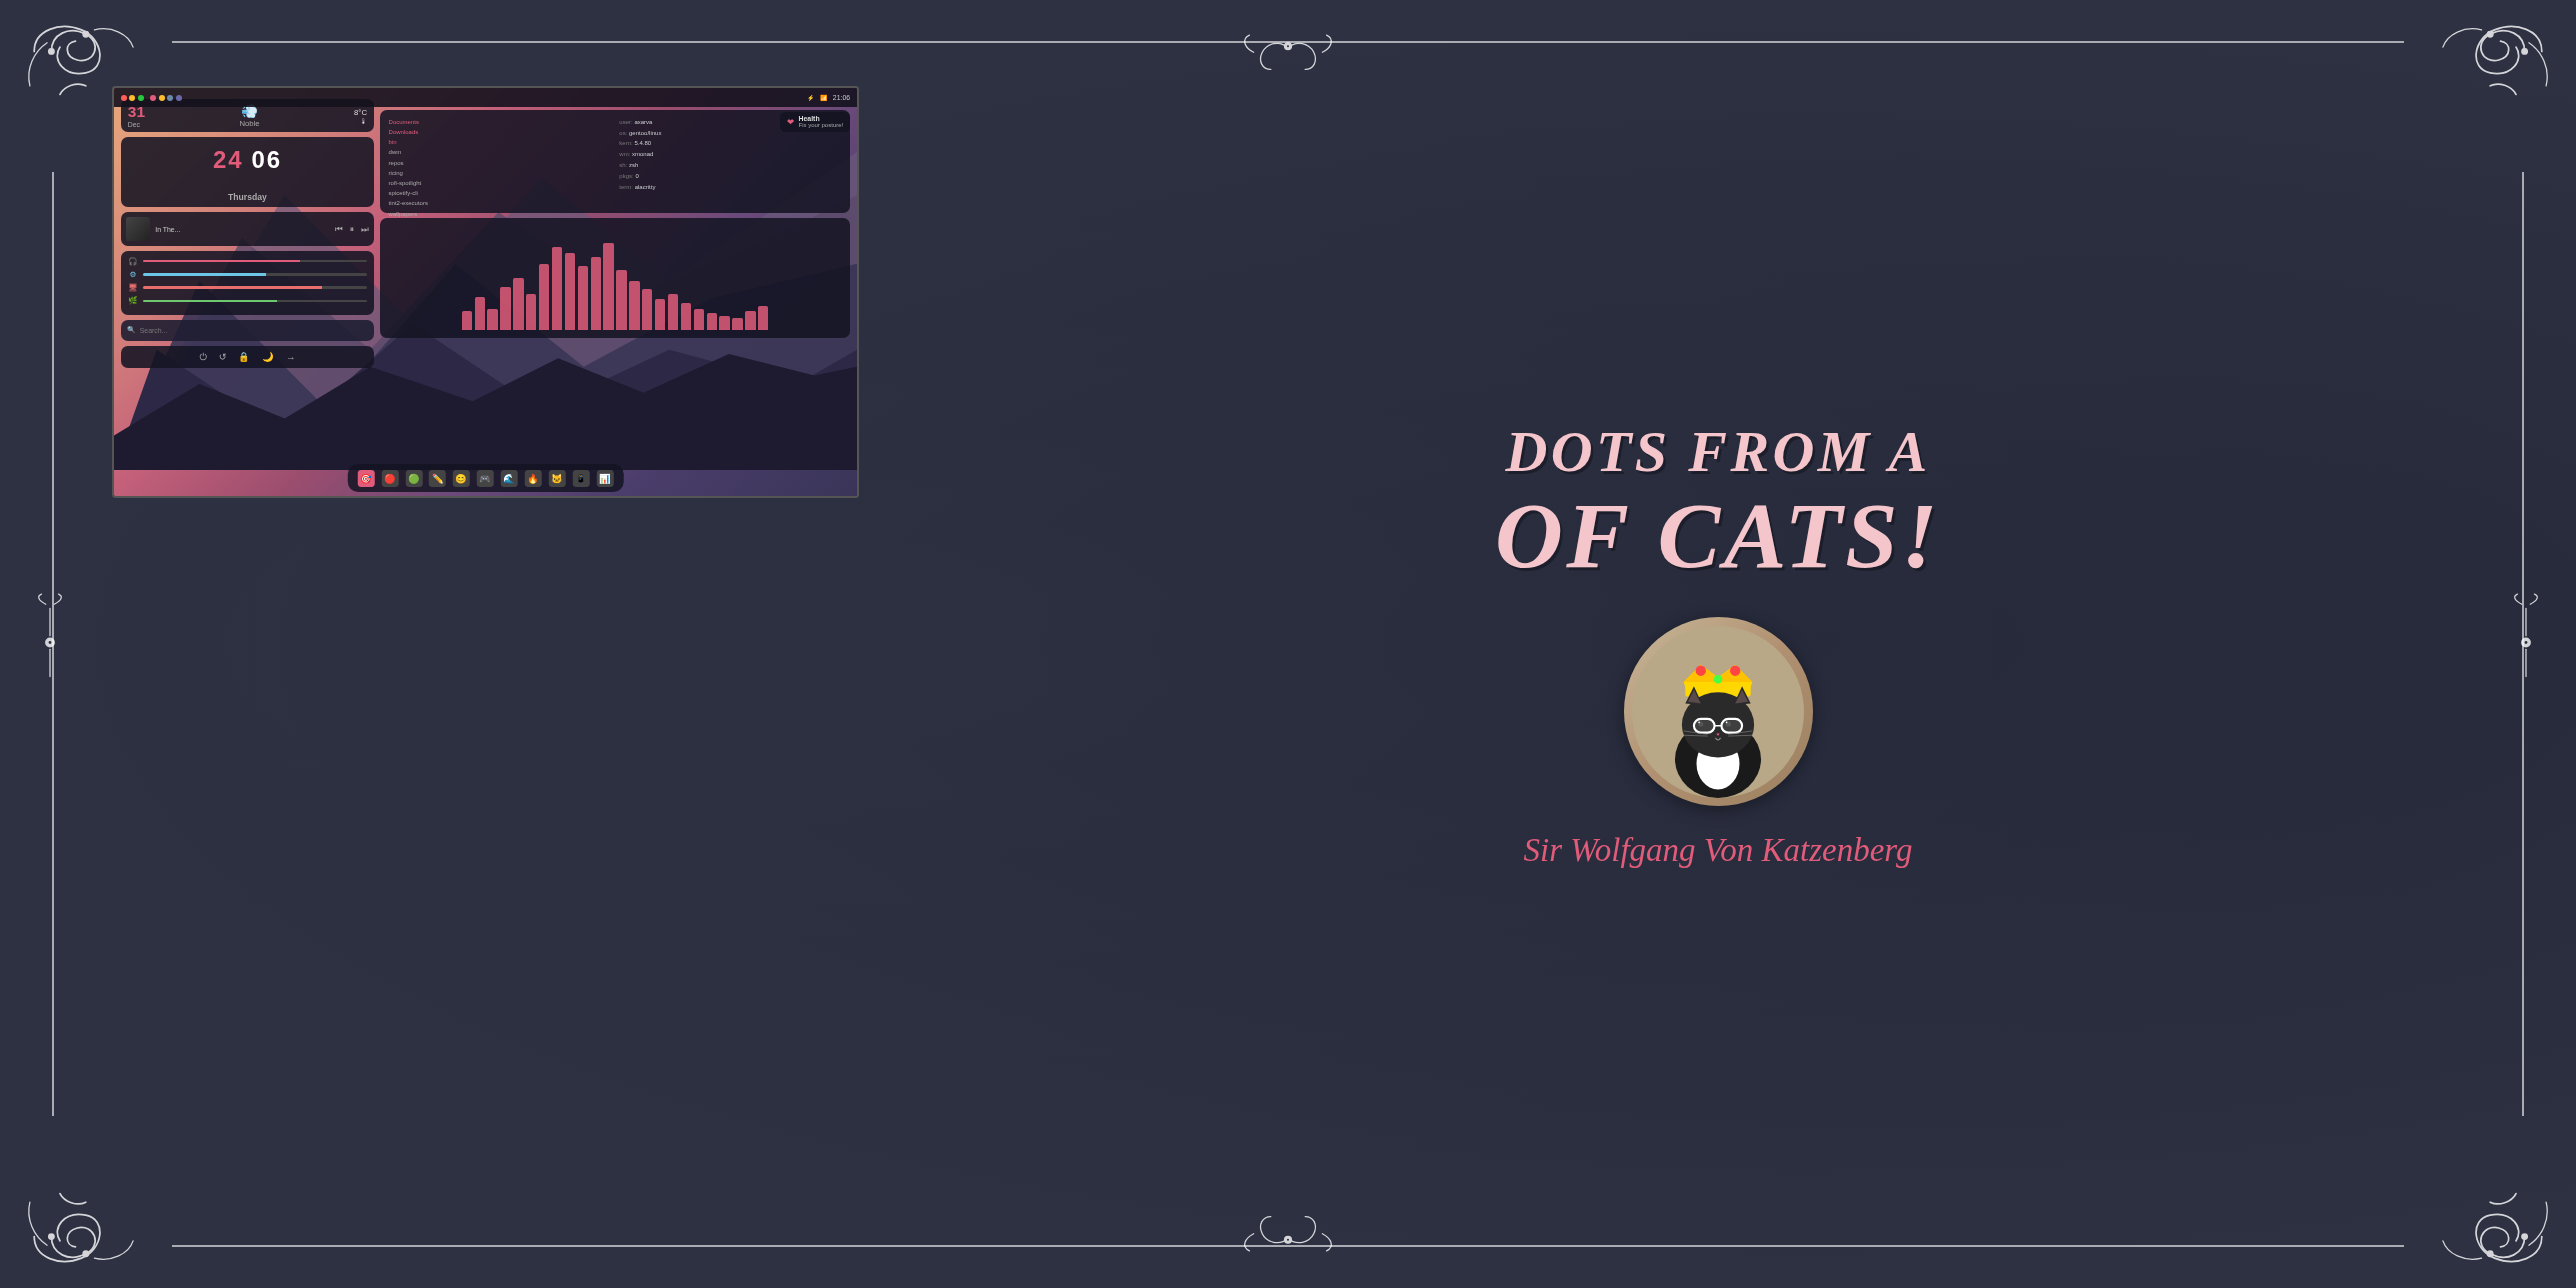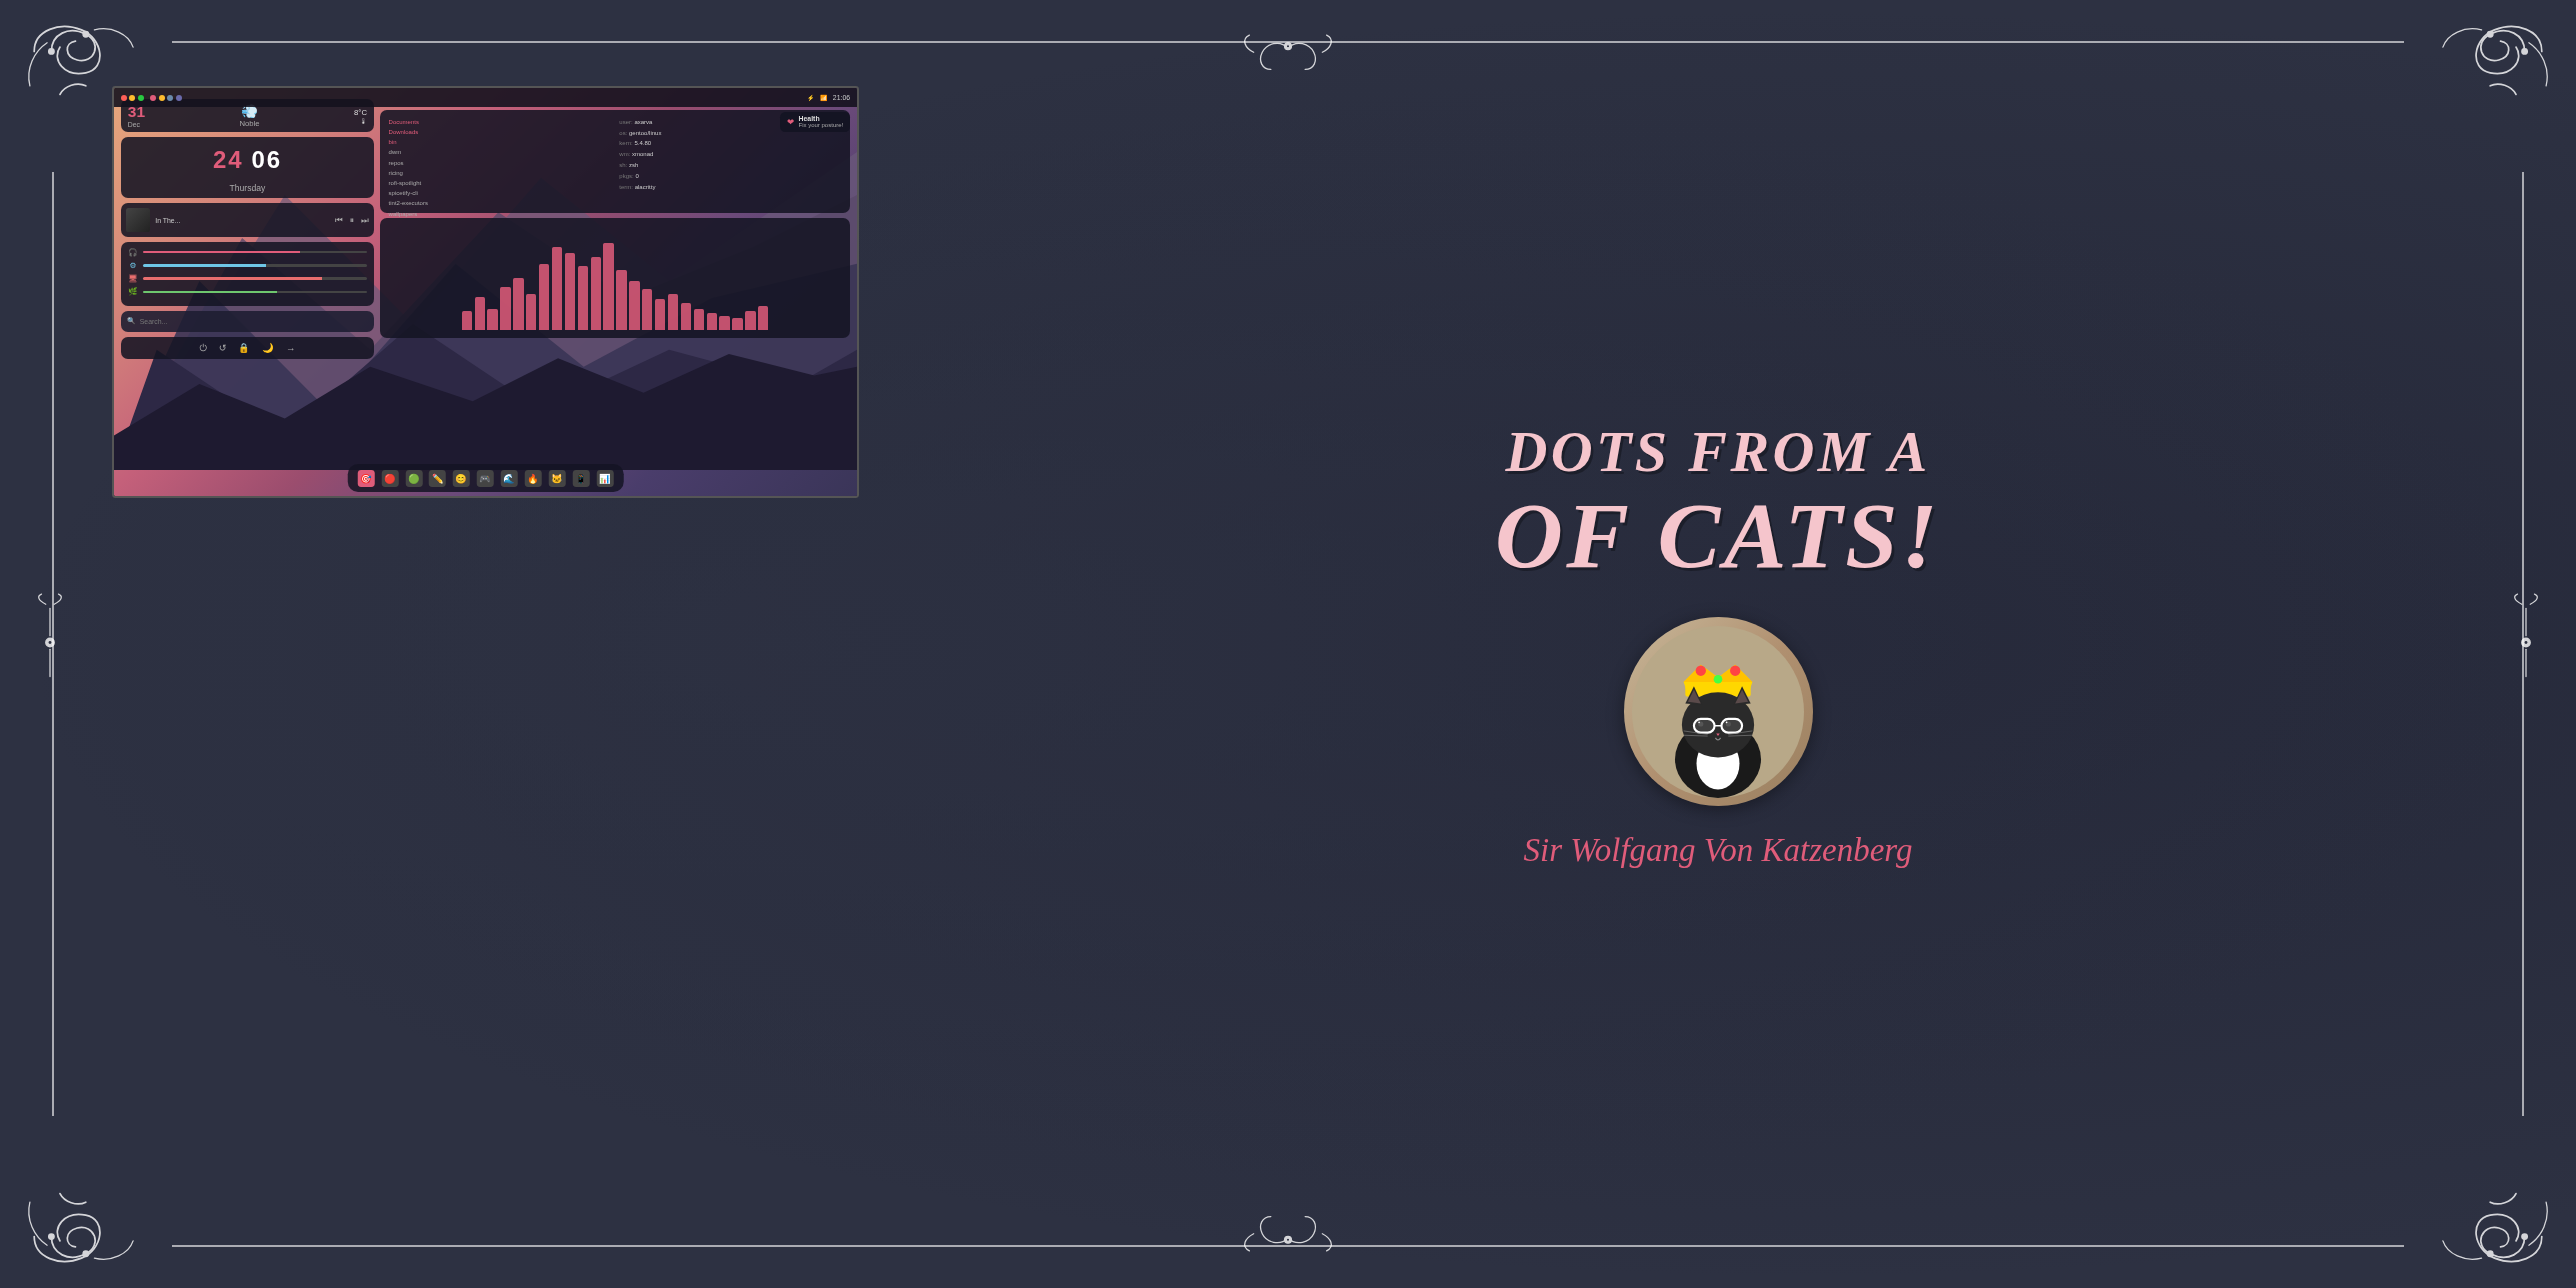--- a/index.html
+++ b/index.html
@@ -157,21 +157,22 @@
       letter-spacing: 1.7px;
     }
 
     .clock-time .hours {
       color: #e05c7a;
     }
 
     .clock-day {
       font-size: 8.6px;
       color: #aaa;
-      margin-top: 9px;
+      margin-top: 18px;
+      font-weight: bold;
     }
 
     
     .music-widget {
       display: flex;
       align-items: center;
       gap: 5.2px;
       padding: 3.4px 5.2px;
       height: 34px;
     }

